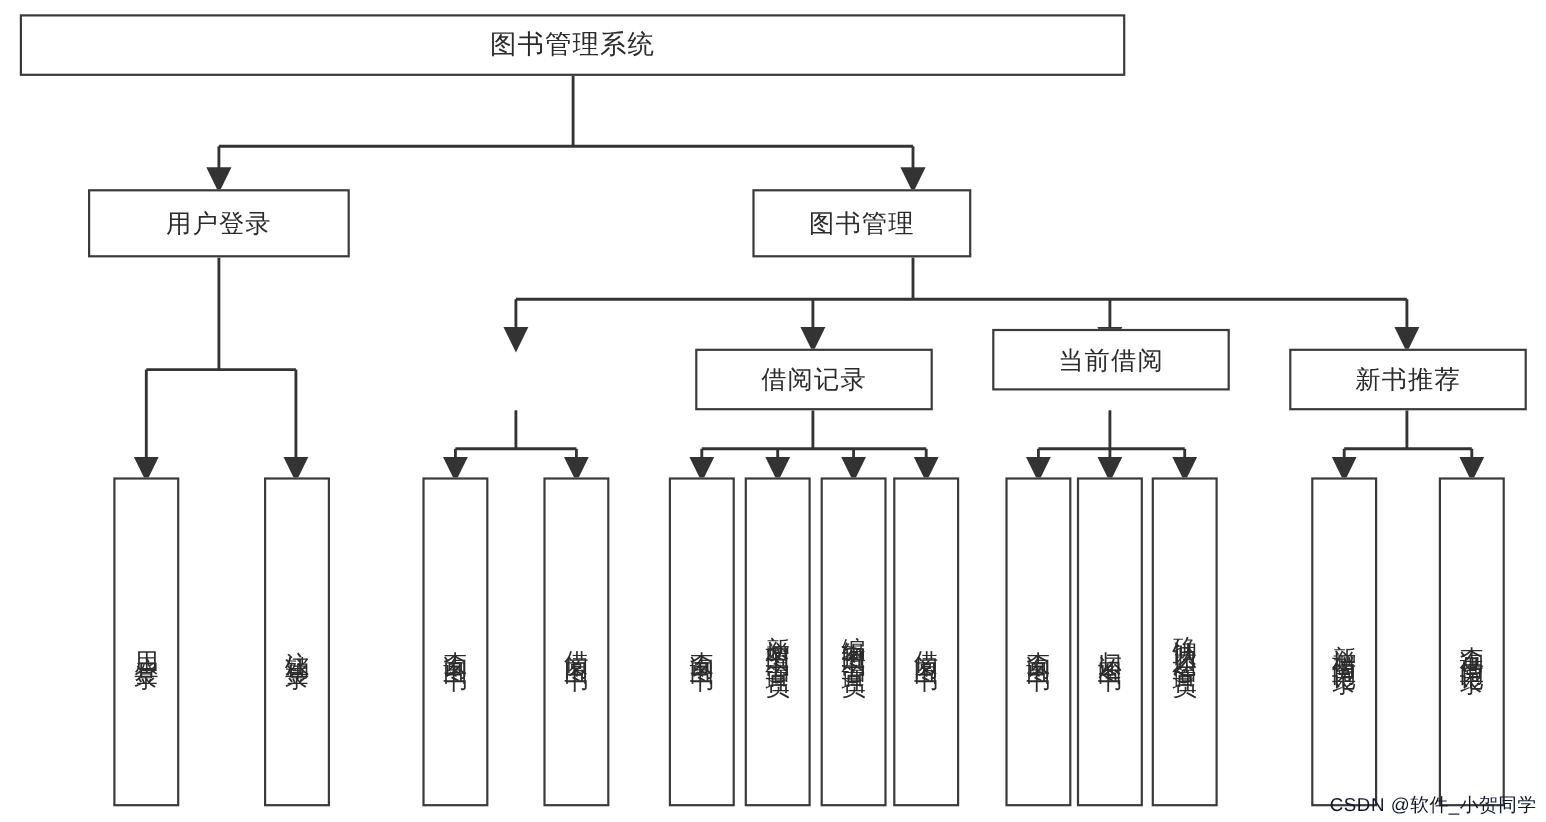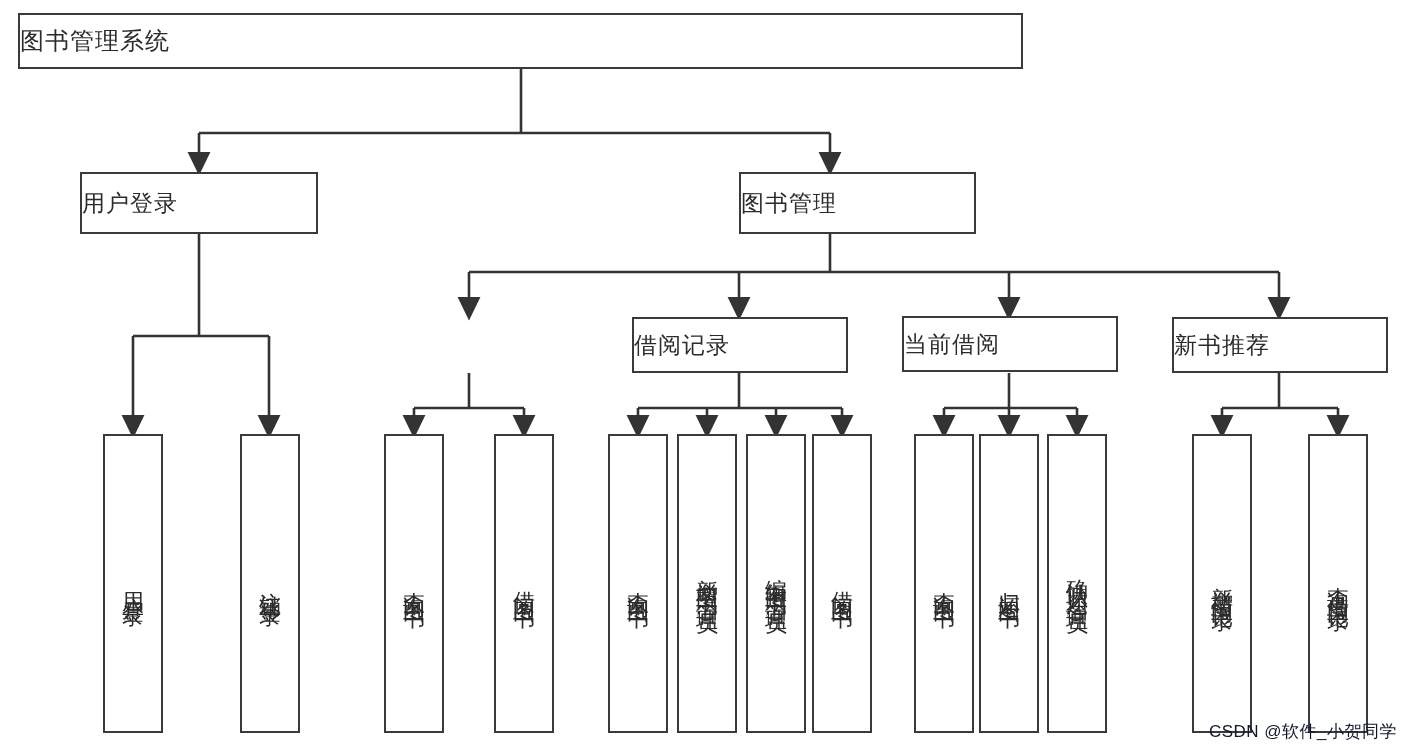--- a/index.html
+++ b/index.html
@@ -26,21 +26,21 @@
     height: 747px;
     pointer-events: none;
   }
   .node {
     position: absolute;
     box-sizing: border-box;
     background: #ffffff;
     border: 2px solid #3a3a3a;
     display: flex;
     align-items: center;
-    justify-content: flex-start;
+    justify-content: center;
     overflow: hidden;
   }
   .node .node-label {
     color: #2b2b2b;
     text-align: center;
     line-height: 1.15;
     white-space: nowrap;
   }
   
   .node.h .node-label {
@@ -131,28 +131,28 @@
     </g>
   </svg>
 
   <div class="node root h" style="left:18px; top:13px; width:1005px; height:56px;">
     <span class="node-label">图书管理系统</span>
   </div>
 
   <div class="node h" style="left:80px; top:172px; width:238px; height:62px;">
     <span class="node-label">用户登录</span>
   </div>
-  <div class="node h" style="left:739px; top:172px; width:237px; height:62px;">
+  <div class="node h" style="left:684px; top:172px; width:199px; height:62px;">
     <span class="node-label">图书管理</span>
   </div>
 
   <div class="node h" style="left:632px; top:317px; width:216px; height:56px;">
     <span class="node-label">借阅记录</span>
   </div>
-  <div class="node h" style="left:902px; top:316px; width:216px; height:56px;">
+  <div class="node h" style="left:902px; top:299px; width:216px; height:56px;">
     <span class="node-label">当前借阅</span>
   </div>
   <div class="node h" style="left:1172px; top:317px; width:216px; height:56px;">
     <span class="node-label">新书推荐</span>
   </div>
 
   <div class="node v" style="left:103px; top:434px; width:60px; height:299px;">
     <span class="node-label" style="font-size: 22px; letter-spacing: 5px;">用户登录</span>
   </div>
   <div class="node v" style="left:240px; top:434px; width:60px; height:299px;">

